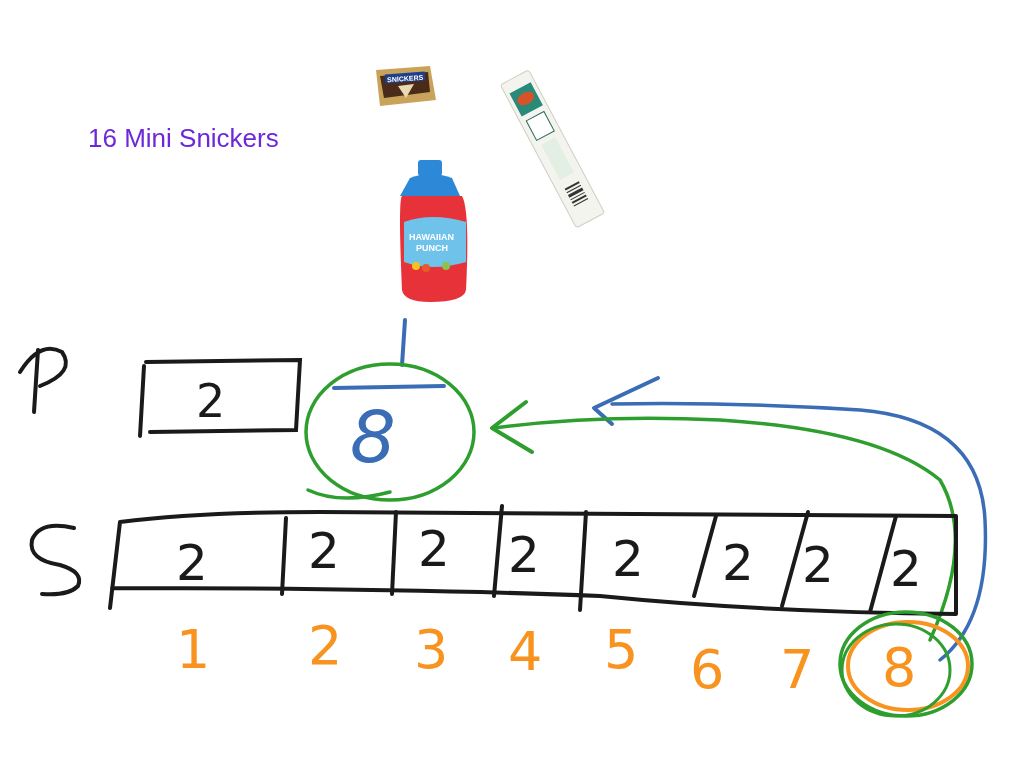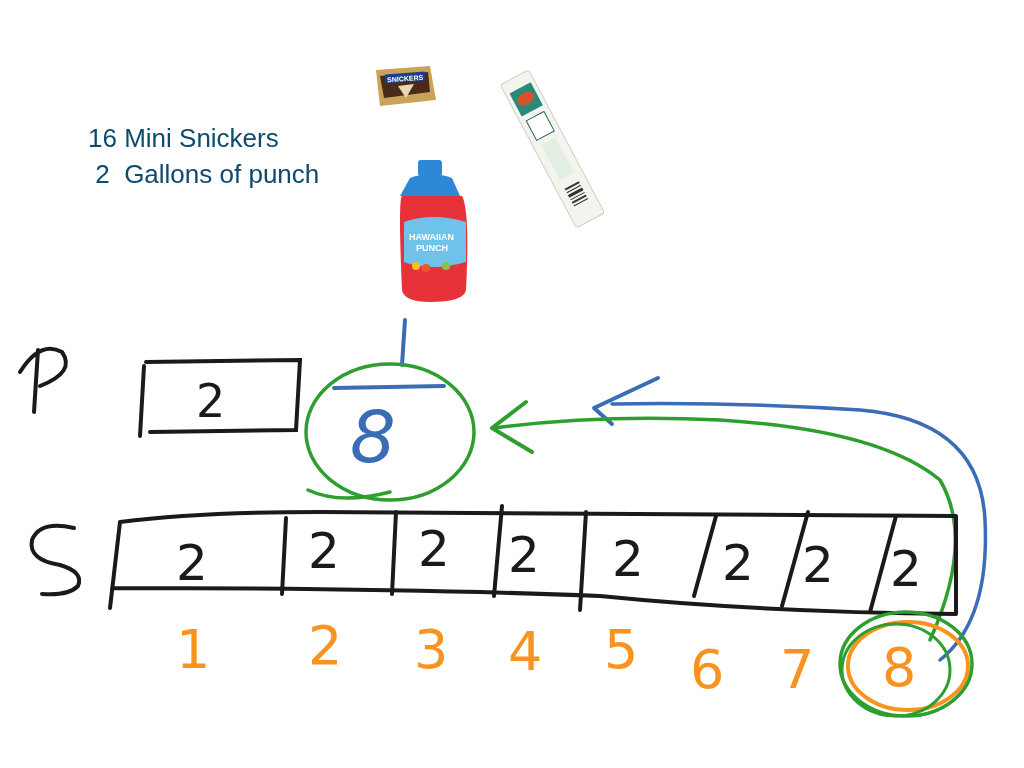--- a/index.html
+++ b/index.html
@@ -1,27 +1,26 @@
 <!DOCTYPE html>
 <html><head>
   <meta charset="utf-8">
   <style>
     html, body { margin: 0; padding: 0; background: #ffffff; }
     body { width: 1024px; height: 768px; position: relative; overflow: hidden; font-family: "Liberation Sans", sans-serif; }
-    .item-list { position: absolute; left: 88px; top: 120px; font-size: 26px; color: #0c4a6e; line-height: 36px; }
+    .item-list { position: absolute; left: 88px; top: 120px; font-size: 26px; color: #6d28d9; line-height: 36px; }
     .item-row { white-space: pre; }
     svg.canvas { position: absolute; left: 0; top: 0; }
     .hand { font-family: "DejaVu Sans", sans-serif; }
   </style>
 </head>
 <body>
 
 <div class="item-list">
   <div class="item-row">16 Mini Snickers</div>
-  <div class="item-row"> 2  Gallons of punch</div>
 </div>
 
 <svg class="canvas" width="1024" height="768" viewBox="0 0 1024 768">
 
   <g>
     <path d="M376 70 L430 66 L436 100 L380 106 Z" fill="#c9a35a"></path>
     <path d="M380 76 L428 72 L430 92 L384 98 Z" fill="#4a2a18"></path>
     <rect x="385" y="73" width="40" height="9" fill="#1d3f8c" transform="rotate(-4 405 77)"></rect>
     <text x="387" y="81" font-size="7" fill="#ffffff" font-weight="bold" transform="rotate(-4 405 77)">SNICKERS</text>
     <path d="M398 86 L414 84 L406 98 Z" fill="#e8d9b0"></path>

